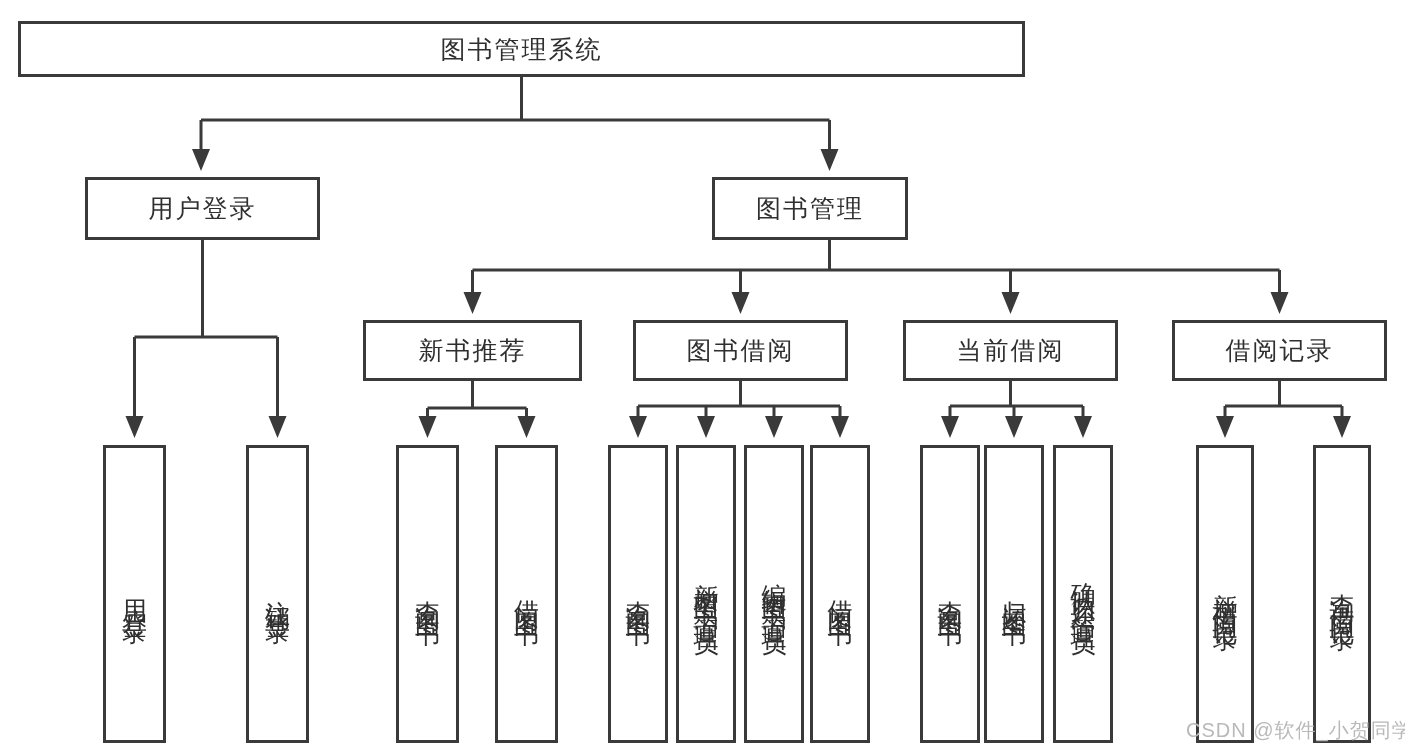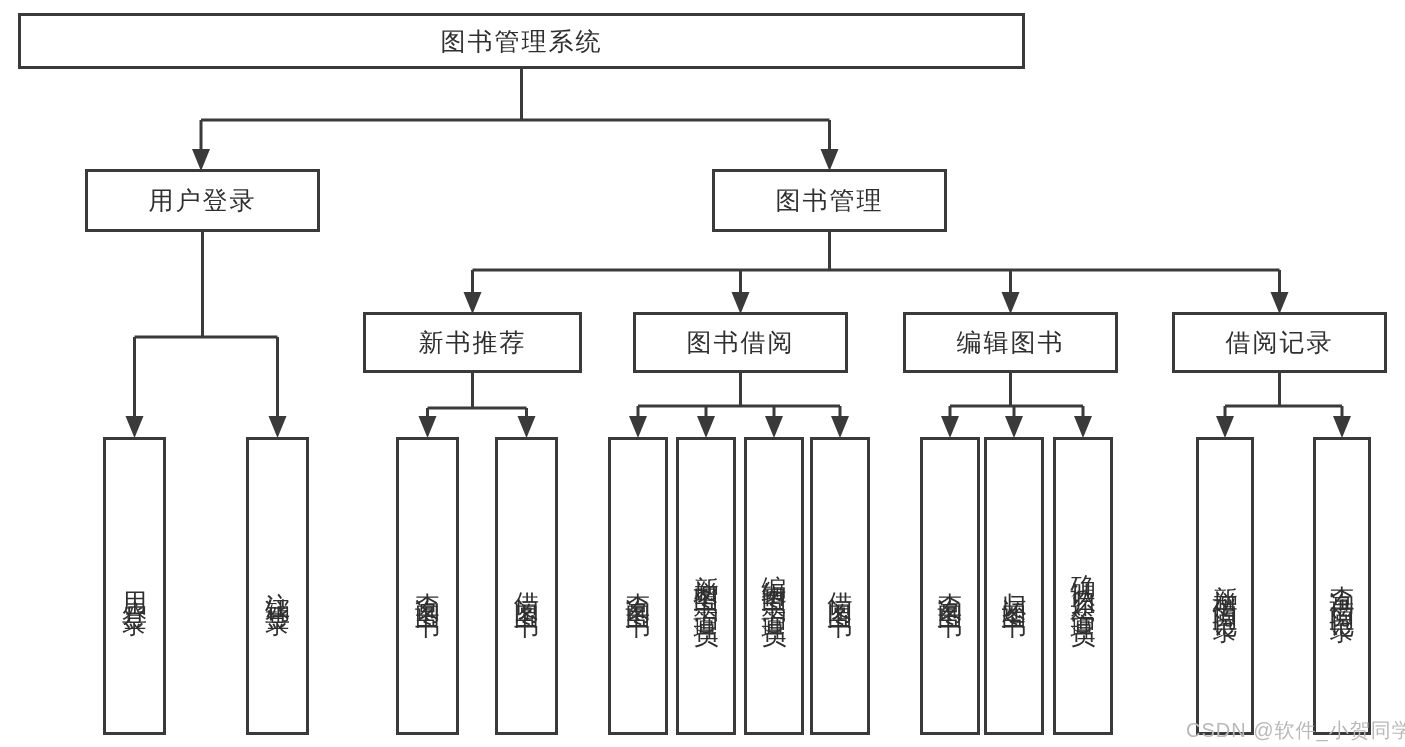--- a/index.html
+++ b/index.html
@@ -29,20 +29,21 @@
   }
   .node {
     position: absolute;
     border: 3px solid var(--color-line);
     background: var(--color-background);
     display: flex;
     align-items: center;
     justify-content: center;
     color: var(--color-text);
     z-index: 2;
+    margin-top: 8px;
   }
   .hlabel {
     font-size: 25px;
     letter-spacing: 2px;
     white-space: nowrap;
     line-height: 1;
   }
   .leaf .vlabel {
     writing-mode: vertical-rl;
     text-orientation: mixed;
@@ -87,32 +88,32 @@
              M1216 416 L1234 416 L1225 438 Z  M1333 416 L1351 416 L1342 438 Z" fill="var(--color-line)"></path>
   </svg>
 
   <div class="node" style="left:18px;top:13px;width:1007px;height:56px">
     <span class="hlabel">图书管理系统</span>
   </div>
 
   <div class="node" style="left:85px;top:169px;width:235px;height:63px">
     <span class="hlabel">用户登录</span>
   </div>
-  <div class="node" style="left:712px;top:169px;width:235px;height:63px">
+  <div class="node" style="left:712px;top:169px;width:196px;height:63px">
     <span class="hlabel">图书管理</span>
   </div>
 
   <div class="node" style="left:633px;top:312px;width:215px;height:61px">
     <span class="hlabel">图书借阅</span>
   </div>
   <div class="node" style="left:363px;top:312px;width:219px;height:61px">
     <span class="hlabel">新书推荐</span>
   </div>
   <div class="node" style="left:903px;top:312px;width:215px;height:61px">
-    <span class="hlabel">编辑图书</span>
+    <span class="hlabel">当前借阅</span>
   </div>
   <div class="node" style="left:1172px;top:312px;width:215px;height:61px">
     <span class="hlabel">借阅记录</span>
   </div>
 
   <div class="node leaf" style="left:103px;top:437px;width:63px;height:298px">
     <span class="vlabel">用户登录</span>
   </div>
   <div class="node leaf" style="left:246px;top:437px;width:63px;height:298px">
     <span class="vlabel">注销登录</span>

